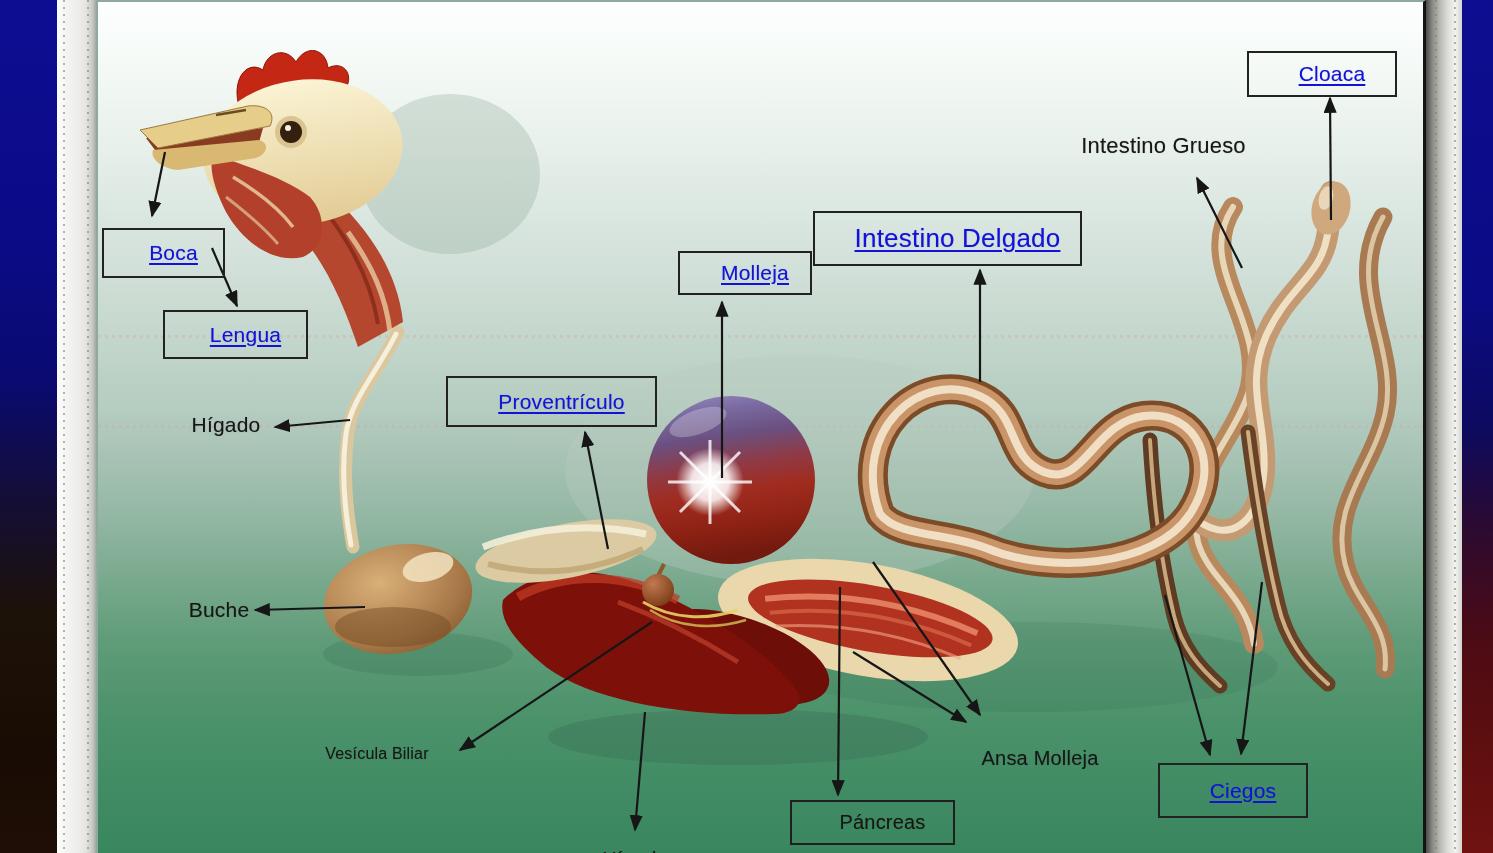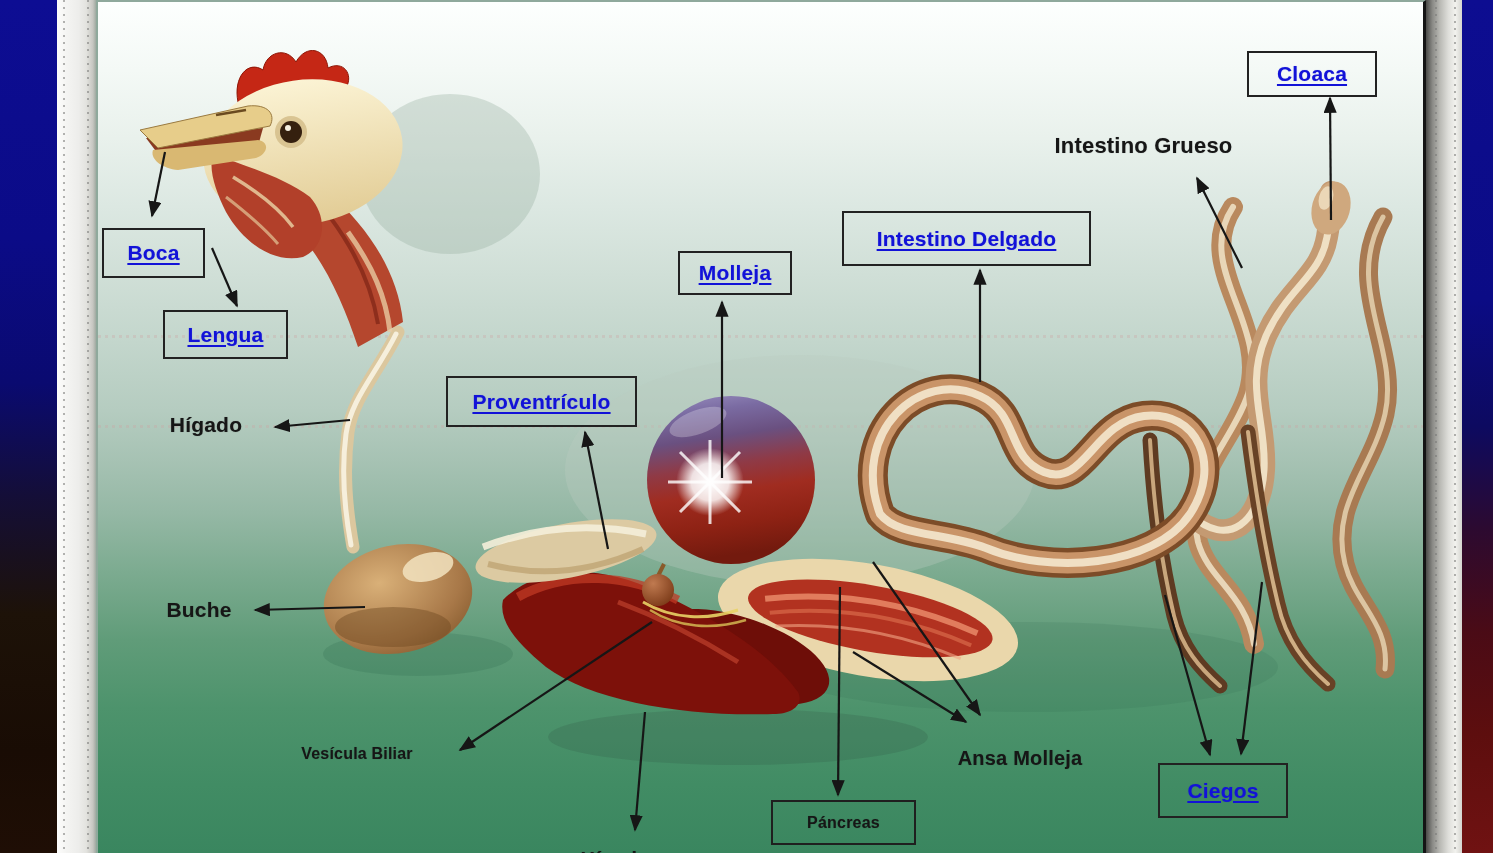--- a/index.html
+++ b/index.html
@@ -27,21 +27,21 @@
     overflow:hidden;
     background:linear-gradient(180deg,#fdfffe 0%,#f4f9f6 8%,#e9f1ec 16%,#dce8e2 24%,#d0dfd7 32%,
       #c3d6cc 40%,#b5ccc0 48%,#a6c2b3 54%,#95b8a5 60%,#7cab90 67%,#609c79 75%,#4d936c 83%,#418c64 92%,#3a865f 100%); }
 
   .dither { position:absolute; left:0; width:100%; height:3px; pointer-events:none;
     background-image:repeating-linear-gradient(90deg, rgba(205,160,160,.30) 0 3px, rgba(0,0,0,0) 3px 7px); }
 
   svg.art { position:absolute; left:0; top:0; }
 
   .lbl { position:absolute; display:flex; align-items:center; justify-content:center;
-         font-weight:bold; letter-spacing:.2px; white-space:nowrap; }
+         font-weight:normal; letter-spacing:.2px; white-space:nowrap;padding-left:20px; }
   .link { color:#1212d8; text-decoration:underline; text-decoration-thickness:2px; text-underline-offset:3px;
           border:2px solid #222; text-shadow:0 0 1px rgba(20,20,220,.35); cursor:pointer; }
   .plain { color:#161616; text-shadow:0 0 1px rgba(20,20,20,.3); }
   .boxed { border:2px solid #1f1f1f; }
 </style>
 </head>
 <body>
 
 <div class="screen">
   <div class="bg-col bg-left"></div>
@@ -212,25 +212,25 @@
         <path d="M755,650 L868,720" marker-end="url(#ah)"></path>
         <path d="M1067,593 L1112,753" marker-end="url(#ah)"></path>
         <path d="M1164,580 L1143,752" marker-end="url(#ah)"></path>
       </g>
     </svg>
 
     <a class="lbl link" style="left:65px;top:308px;width:121px;height:45px;font-size:21px">Lengua</a>
     <a class="lbl link" style="left:4px;top:226px;width:99px;height:46px;font-size:21px">Boca</a>
     <a class="lbl link" style="left:348px;top:374px;width:187px;height:47px;font-size:21px">Proventrículo</a>
     <a class="lbl link" style="left:580px;top:249px;width:110px;height:40px;font-size:21px">Molleja</a>
-    <a class="lbl link" style="left:744px;top:209px;width:245px;height:51px;font-size:21px">Intestino Delgado</a>
+    <a class="lbl link" style="left:715px;top:209px;width:245px;height:51px;font-size:26px">Intestino Delgado</a>
     <a class="lbl link" style="left:1149px;top:49px;width:126px;height:42px;font-size:21px">Cloaca</a>
     <a class="lbl link" style="left:1060px;top:761px;width:126px;height:51px;font-size:21px">Ciegos</a>
 
     <div class="lbl plain" style="left:48px;top:408px;width:120px;height:30px;font-size:21px">Hígado</div>
     <div class="lbl plain" style="left:56px;top:594px;width:90px;height:28px;font-size:21px">Buche</div>
     <div class="lbl plain" style="left:933px;top:130px;width:225px;height:28px;font-size:22px">Intestino Grueso</div>
     <div class="lbl plain" style="left:184px;top:738px;width:150px;height:28px;font-size:16px">Vesícula Biliar</div>
     <div class="lbl plain" style="left:818px;top:742px;width:208px;height:28px;font-size:20px">Ansa Molleja</div>
-    <div class="lbl plain boxed" style="left:673px;top:798px;width:141px;height:41px;font-size:16px">Páncreas</div>
+    <div class="lbl plain boxed" style="left:692px;top:798px;width:141px;height:41px;font-size:20px">Páncreas</div>
     <div class="lbl plain" style="left:462px;top:844px;width:110px;height:26px;font-size:20px">Hígado</div>
   </div>
 </div>
 
 </body></html>

